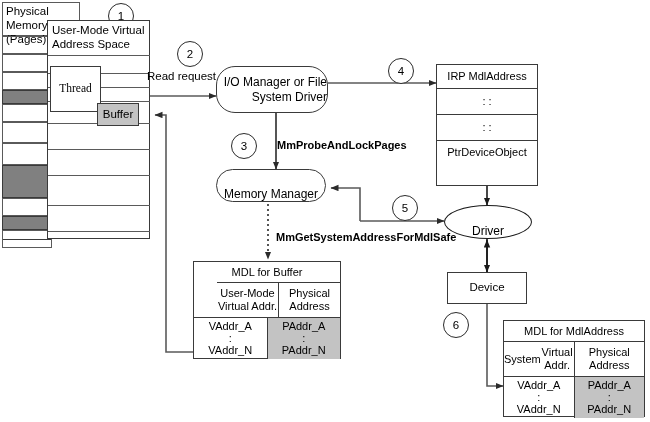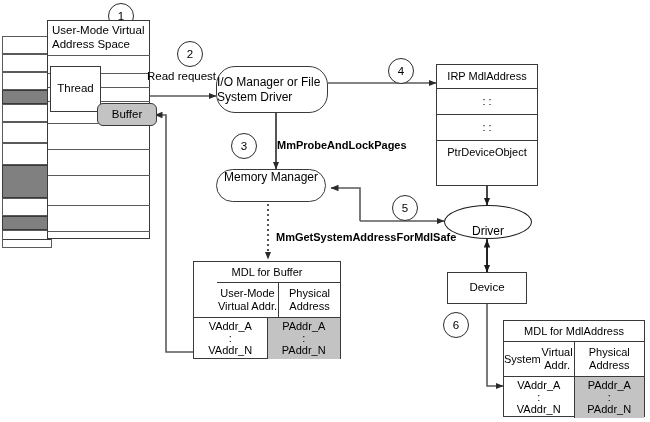--- a/index.html
+++ b/index.html
@@ -7,21 +7,21 @@
        font-family:"Liberation Sans","DejaVu Sans",sans-serif;color:#000;}
   #canvas{position:absolute;left:0;top:0;width:650px;height:422px;}
   .abs{position:absolute;box-sizing:border-box;}
 
   
   .box{border:1.5px solid #3a3a3a;background:#fff;
        display:flex;align-items:center;justify-content:center;
        text-align:center;font-size:11.5px;line-height:1.18;}
   .thin{border:1px solid #5a5a5a;}
   .rrect{border:1.5px solid #3a3a3a;border-radius:19px;background:#fff;
-         display:flex;align-items:flex-start;justify-content:center;
+         display:flex;align-items:flex-end;justify-content:center;
          text-align:center;font-size:12px;line-height:1.2;}
   .ellipse{border:1.5px solid #1a1a1a;border-radius:50%;background:#fff;
            display:flex;align-items:center;justify-content:center;
            font-size:12px;}
   .gdark{background:#808080;}
   .glight{background:#c3c3c3;}
 
   
   .circ{border:1.3px solid #2b2b2b;border-radius:50%;background:#fff;
         width:26px;height:26px;display:flex;align-items:center;
@@ -72,20 +72,24 @@
     <path d="M487,238 L487,272" stroke="#1a1a1a" stroke-width="1.6" fill="none" marker-end="url(#ahd)"></path>
     <path d="M487,272 L487,240" stroke="#1a1a1a" stroke-width="1.6" fill="none" marker-end="url(#ahd)"></path>
 
     <path d="M487,304 L487,386 L503,386" stroke="#5a5a5a" stroke-width="1.6" fill="none" marker-end="url(#ah)"></path>
 
     <path d="M268,169 L268,259" stroke="#2b2b2b" stroke-width="1.6" fill="none" stroke-dasharray="2,3" marker-end="url(#ah)"></path>
 
     <path d="M193,352 L166,352 L166,115 L155,115" stroke="#5a5a5a" stroke-width="1.6" fill="none" marker-end="url(#ah)"></path>
   </svg>
 
+  <div class="abs thin" style="left:2px;top:2px;width:78px;height:34px;background:#fff;padding:2px 3px;">
+    <div class="ttl">Physical Memory</div>
+    <div class="ttl">(Pages)</div>
+  </div>
 
   <div class="abs" style="left:2px;top:36px;width:50px;height:204px;border:1.5px solid #3a3a3a;border-top:none;">
     <div class="abs thin" style="left:-1.5px;top:0px;width:50px;height:18px;"></div>
     <div class="abs thin" style="left:-1.5px;top:18px;width:50px;height:18px;"></div>
     <div class="abs thin" style="left:-1.5px;top:36px;width:50px;height:18px;"></div>
     <div class="abs thin gdark" style="left:-1.5px;top:54px;width:50px;height:14px;border:1.5px solid #3a3a3a;"></div>
     <div class="abs thin" style="left:-1.5px;top:68px;width:50px;height:18px;"></div>
     <div class="abs thin" style="left:-1.5px;top:86px;width:50px;height:21px;"></div>
     <div class="abs thin" style="left:-1.5px;top:107px;width:50px;height:22px;"></div>
     <div class="abs thin gdark" style="left:-1.5px;top:129px;width:50px;height:33px;border:1.5px solid #3a3a3a;"></div>
@@ -107,25 +111,25 @@
     <div class="abs" style="left:0;top:52px;width:101.5px;height:0;border-top:1.5px solid #5a5a5a;"></div>
     <div class="abs" style="left:0;top:66px;width:101.5px;height:0;border-top:1.5px solid #5a5a5a;"></div>
     <div class="abs" style="left:0;top:80px;width:101.5px;height:0;border-top:1.5px solid #5a5a5a;"></div>
     <div class="abs" style="left:0;top:102px;width:101.5px;height:0;border-top:1.5px solid #5a5a5a;"></div>
     <div class="abs" style="left:0;top:128px;width:101.5px;height:0;border-top:1.5px solid #5a5a5a;"></div>
     <div class="abs" style="left:0;top:154px;width:101.5px;height:0;border-top:1.5px solid #5a5a5a;"></div>
     <div class="abs" style="left:0;top:184px;width:101.5px;height:0;border-top:1.5px solid #5a5a5a;"></div>
     <div class="abs" style="left:0;top:210px;width:101.5px;height:0;border-top:1.5px solid #5a5a5a;"></div>
   </div>
 
-  <div class="abs box" style="left:50px;top:66px;width:51px;height:46px;">
+  <div class="abs box" style="left:50px;top:66px;width:51px;height:46px;font-family:Liberation Serif, serif;">
     <span>Thread</span>
   </div>
 
-  <div class="abs box glight" style="left:97px;top:103px;width:60px;height:23px;border-radius:6px;">
+  <div class="abs box glight" style="left:97px;top:103px;width:42px;height:23px;">
     <span>Buffer</span>
   </div>
 
   <div class="abs circ" style="left:177px;top:41px;">
     <span>2</span>
   </div>
   <div class="abs lbl" style="left:147px;top:70px;">Read request</div>
 
   <div class="abs rrect" style="left:216px;top:66px;width:112px;height:47px;flex-direction:column;">
     <span>I/O Manager or File</span>

